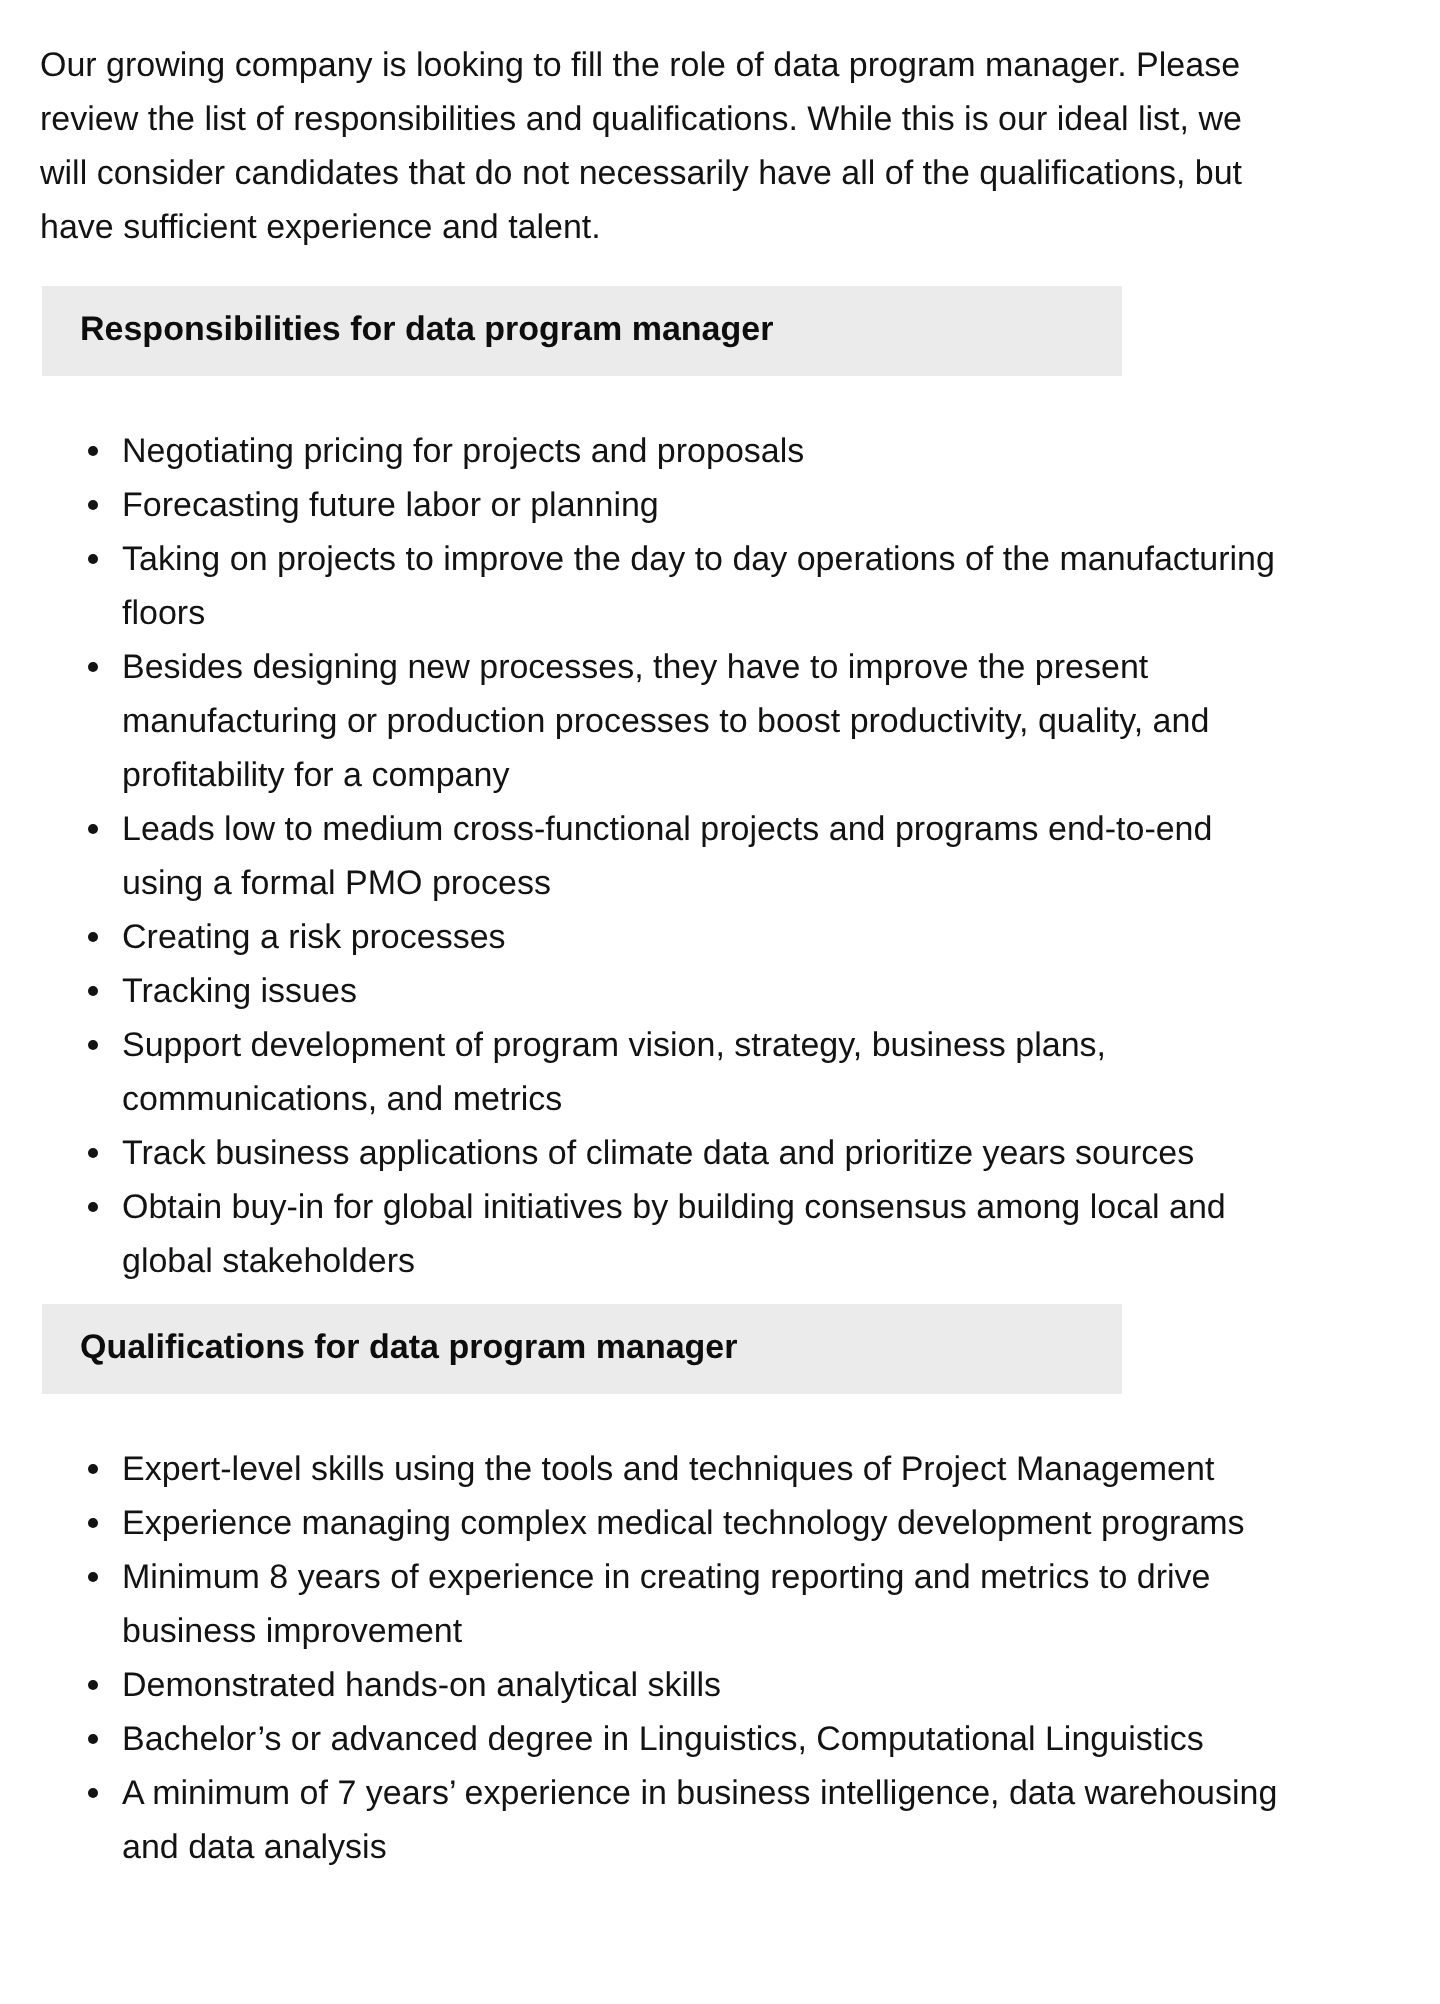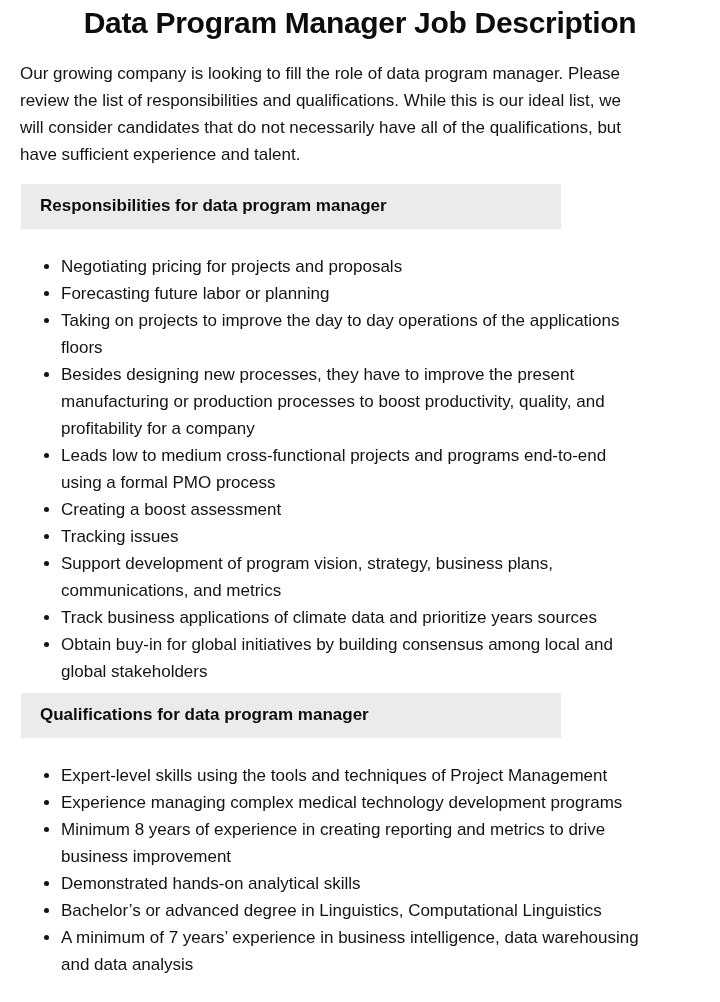--- a/index.html
+++ b/index.html
@@ -46,33 +46,32 @@
     line-height: 27px;
     list-style: disc outside;
   }
   ul.item-list li { padding: 0; margin: 0; }
 </style>
 </head>
 <body style="background: rgb(255, 255, 255); color: rgb(19, 19, 19);">
 
 <div class="page">
 
-  <h1 class="doc-title">Data Program Manager Job Description</h1>
 
   <p class="intro">Our growing company is looking to fill the role of data program manager. Please review the list of responsibilities and qualifications. While this is our ideal list, we will consider candidates that do not necessarily have all of the qualifications, but have sufficient experience and talent.</p>
 
   <div class="section-heading" style="background: rgb(235, 235, 235);">Responsibilities for data program manager</div>
 
   <ul class="item-list">
       <li>Negotiating pricing for projects and proposals</li>
       <li>Forecasting future labor or planning</li>
-      <li>Taking on projects to improve the day to day operations of the applications floors</li>
+      <li>Taking on projects to improve the day to day operations of the manufacturing floors</li>
       <li>Besides designing new processes, they have to improve the present manufacturing or production processes to boost productivity, quality, and profitability for a company</li>
       <li>Leads low to medium cross-functional projects and programs end-to-end using a formal PMO process</li>
-      <li>Creating a boost assessment</li>
+      <li>Creating a risk processes</li>
       <li>Tracking issues</li>
       <li>Support development of program vision, strategy, business plans, communications, and metrics</li>
       <li>Track business applications of climate data and prioritize years sources</li>
       <li>Obtain buy-in for global initiatives by building consensus among local and global stakeholders</li>
     </ul>
 
   <div class="section-heading second" style="background: rgb(235, 235, 235);">Qualifications for data program manager</div>
 
   <ul class="item-list">
       <li>Expert-level skills using the tools and techniques of Project Management</li>

